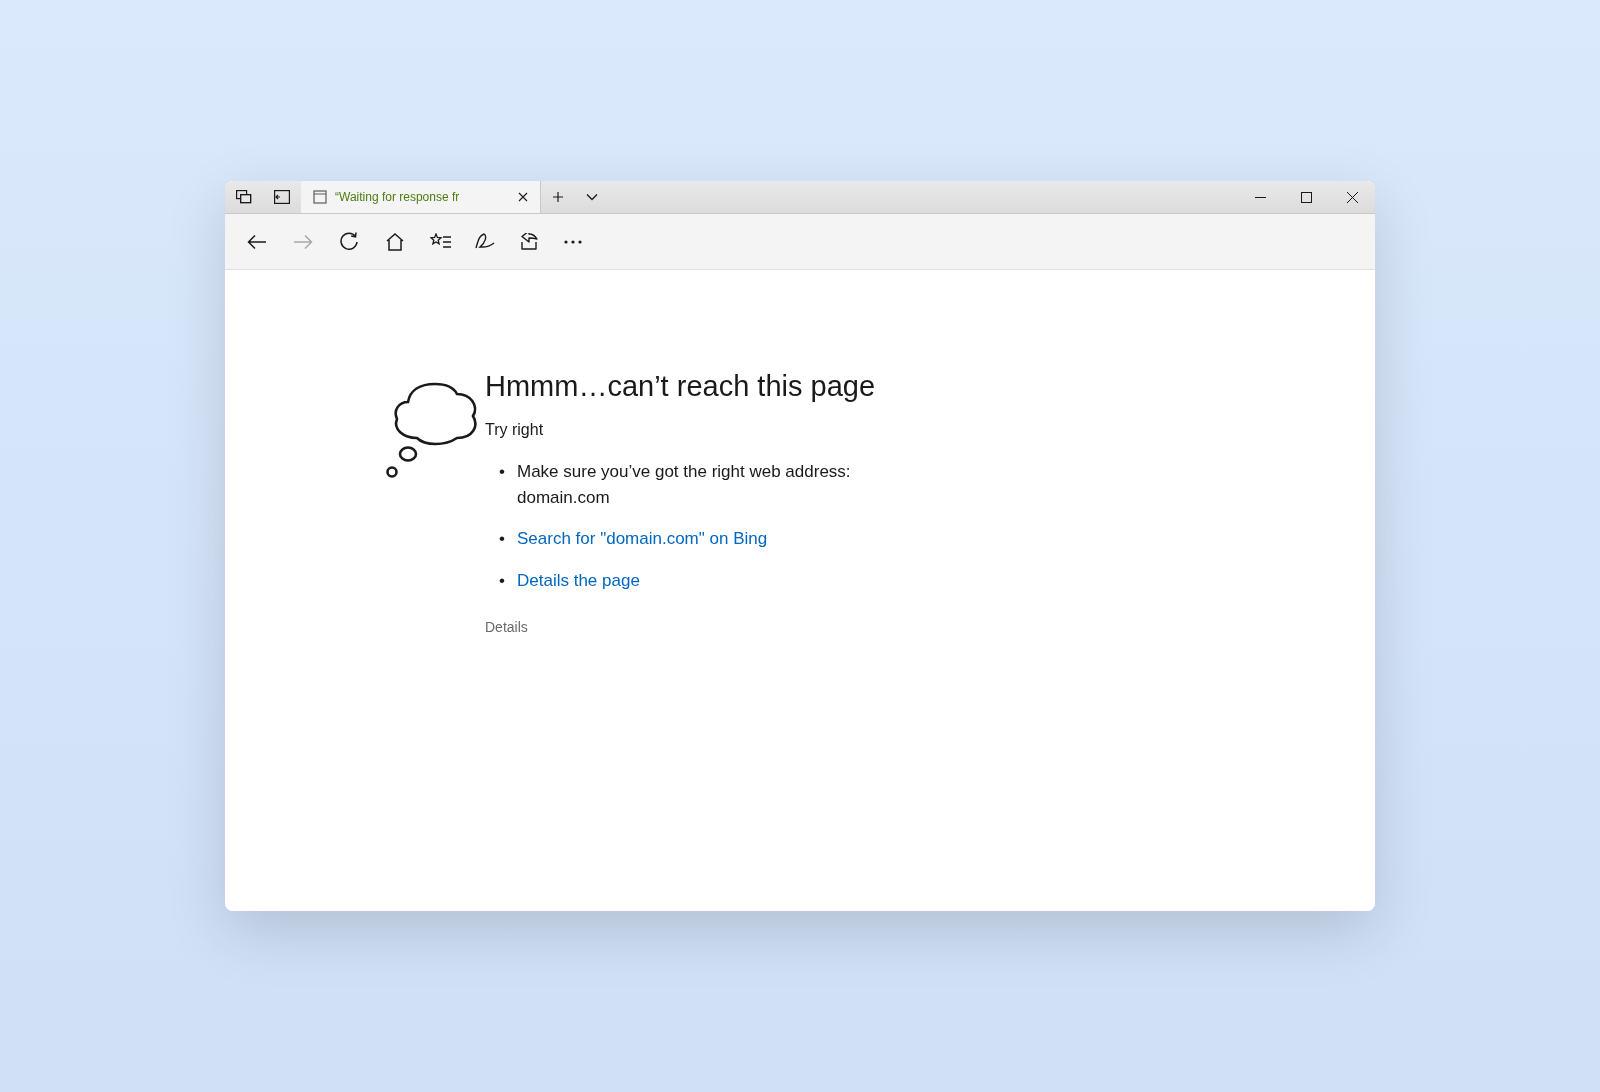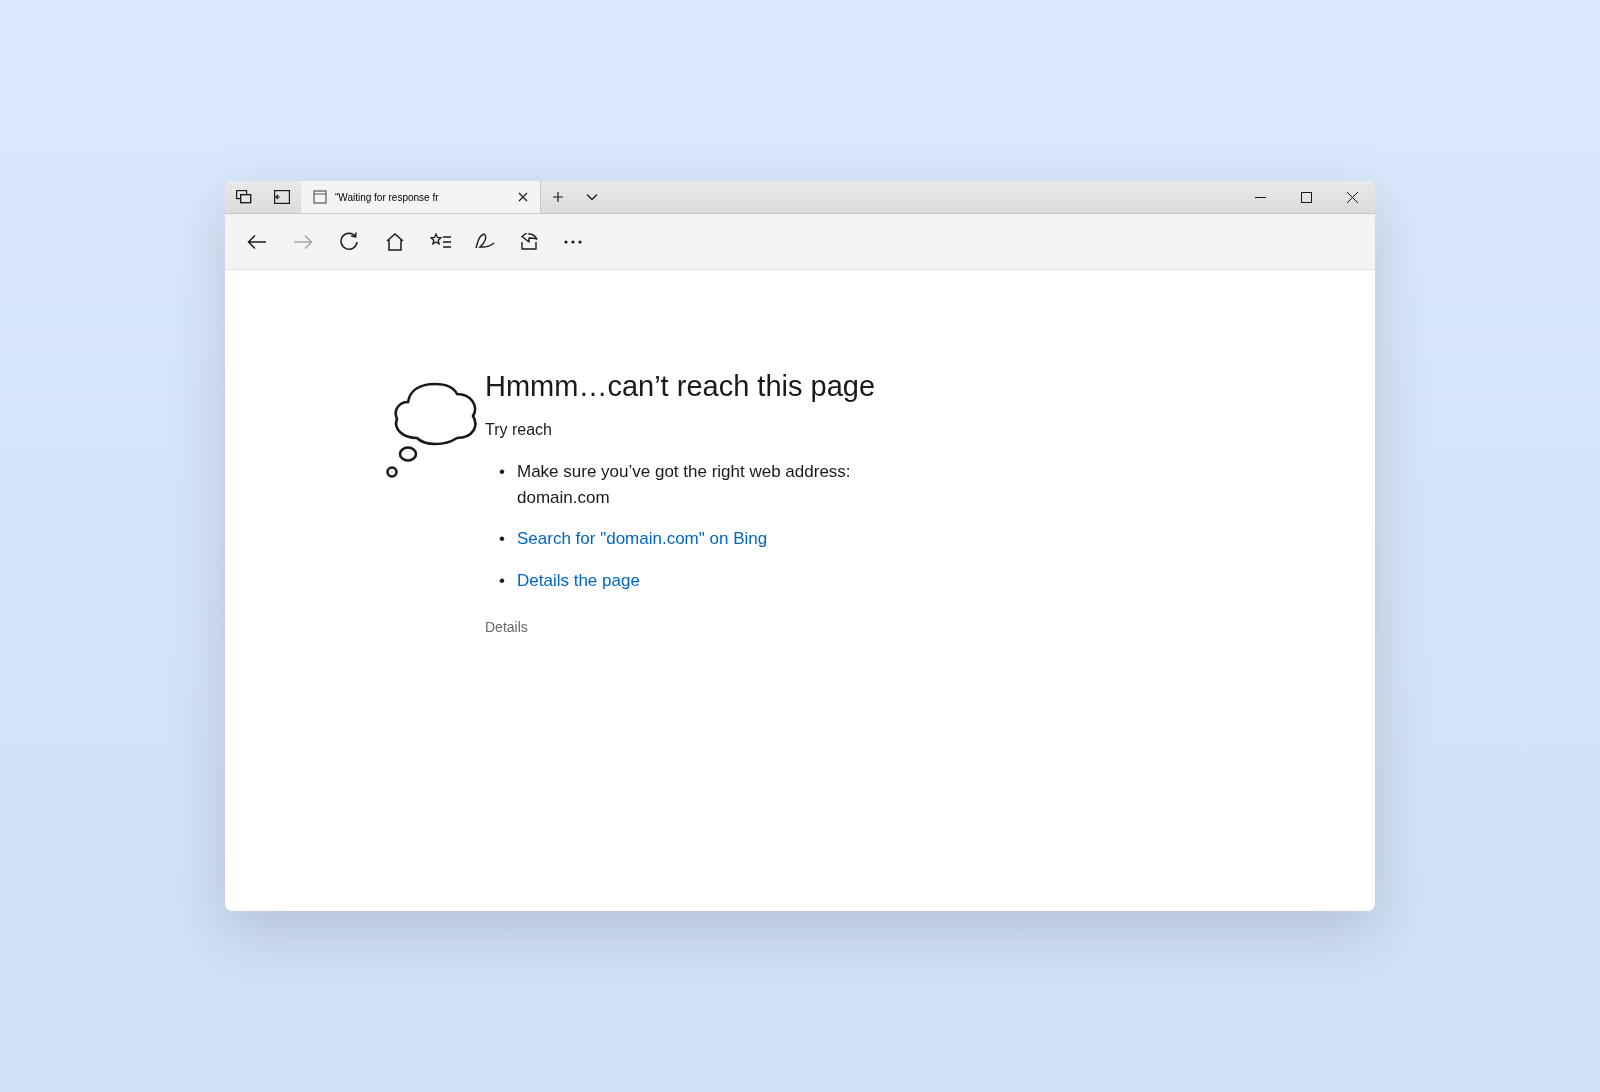--- a/index.html
+++ b/index.html
@@ -44,22 +44,22 @@
       padding: 0 10px 0 12px;
       background: #f4f4f4;
       border-right: 1px solid #c8c8c8;
       min-width: 240px;
       max-width: 240px;
       gap: 8px;
       cursor: pointer;
     }
     .tab-title {
       flex: 1;
-      font-size: 10px;
-      color: #000000;
+      font-size: 12px;
+      color: #4d7c0f;
       white-space: nowrap;
       overflow: hidden;
     }
     .tab-close {
       width: 14px; height: 14px;
       display:flex; align-items:center; justify-content:center;
       cursor:pointer;
     }
     .new-tab-btn, .tab-list-btn {
       width: 34px;
@@ -298,21 +298,21 @@
   <div class="content">
     <div class="thought-col">
       <svg width="110" height="105" viewBox="0 0 110 105" fill="none" stroke="#1a1a1a" stroke-width="2.6">
         <path d="M60 8 C45 8 35 14 33 26 C24 26 18 34 22 43 C18 53 28 62 42 62 C50 70 70 70 82 62 C98 62 104 50 98 40 C104 30 96 18 82 18 C78 10 68 8 60 8 Z"></path>
         <ellipse cx="33" cy="78" rx="8" ry="6.5"></ellipse>
         <circle cx="17" cy="96" r="4.5"></circle>
       </svg>
     </div>
     <div class="msg-col">
       <h1 class="headline">Hmmm…can’t reach this page</h1>
-      <div class="subline">Try reach</div>
+      <div class="subline">Try right</div>
       <ul class="bullets">
         <li><span>Make sure you’ve got the right web address: domain.com</span></li>
         <li><a>Search for "domain.com" on Bing</a></li>
         <li><a>Details the page</a></li>
       </ul>
       <div class="details">Details</div>
     </div>
   </div>
 
 </div>

